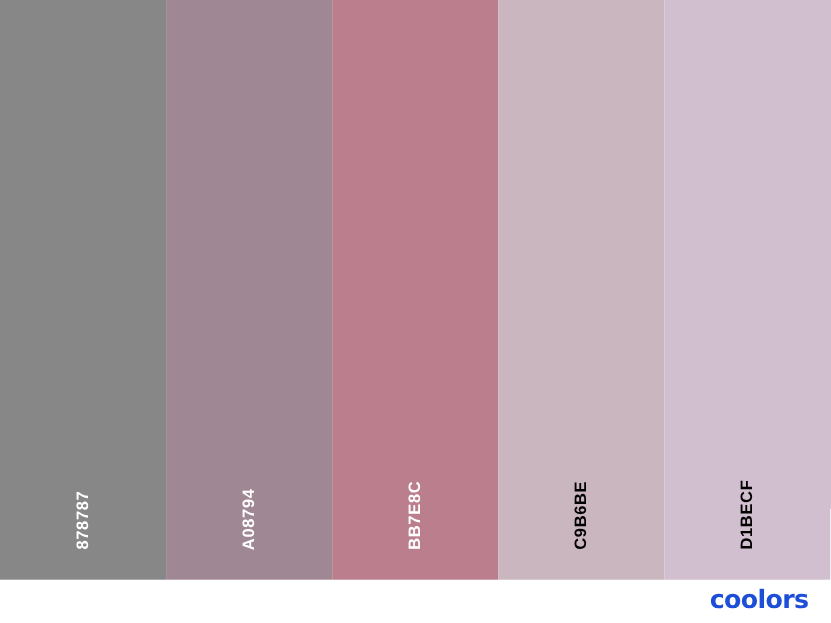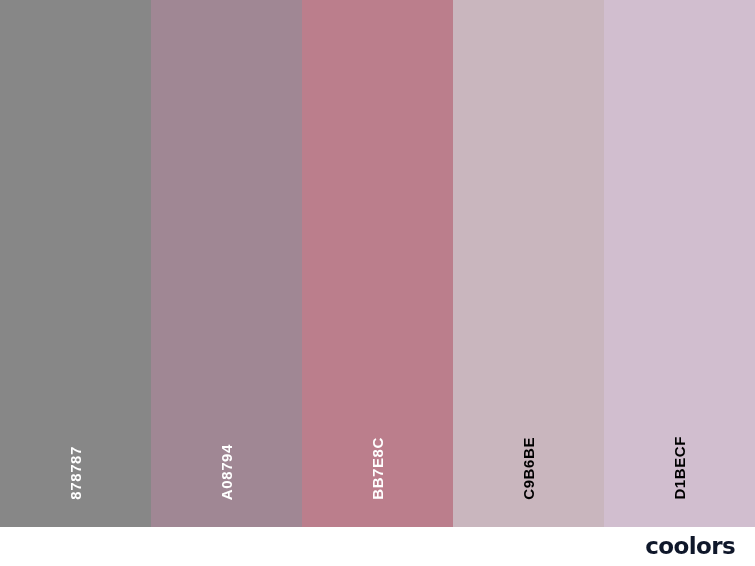--- a/index.html
+++ b/index.html
@@ -101,16 +101,16 @@
       <span class="swatch-label dark-text" style="color: rgb(0, 0, 0);">C9B6BE</span>
     </div>
 
     <div class="swatch" style="background-color: rgb(209, 190, 207);">
       <span class="swatch-label dark-text" style="color: rgb(0, 0, 0);">D1BECF</span>
     </div>
 
   </div>
 
   <div class="footer-bar" style="background-color: rgb(255, 255, 255);">
-    <span class="brand-logo" style="color: #0f172a;">coolors</span>
+    <span class="brand-logo" style="color: #1d4ed8;">coolors</span>
   </div>
 
 </div>
 
 </body></html>

